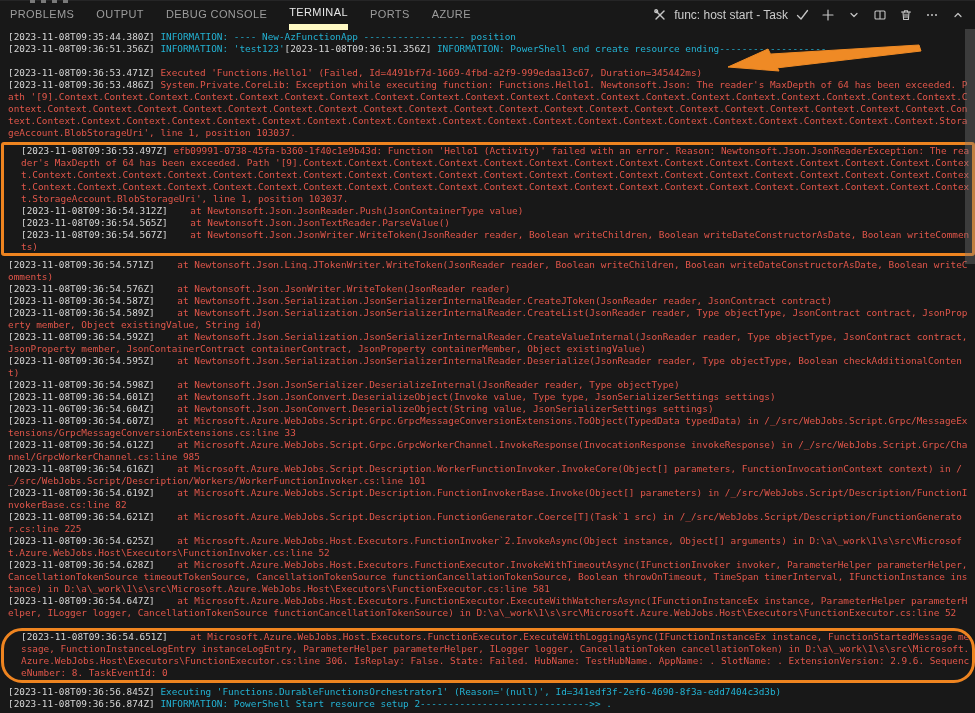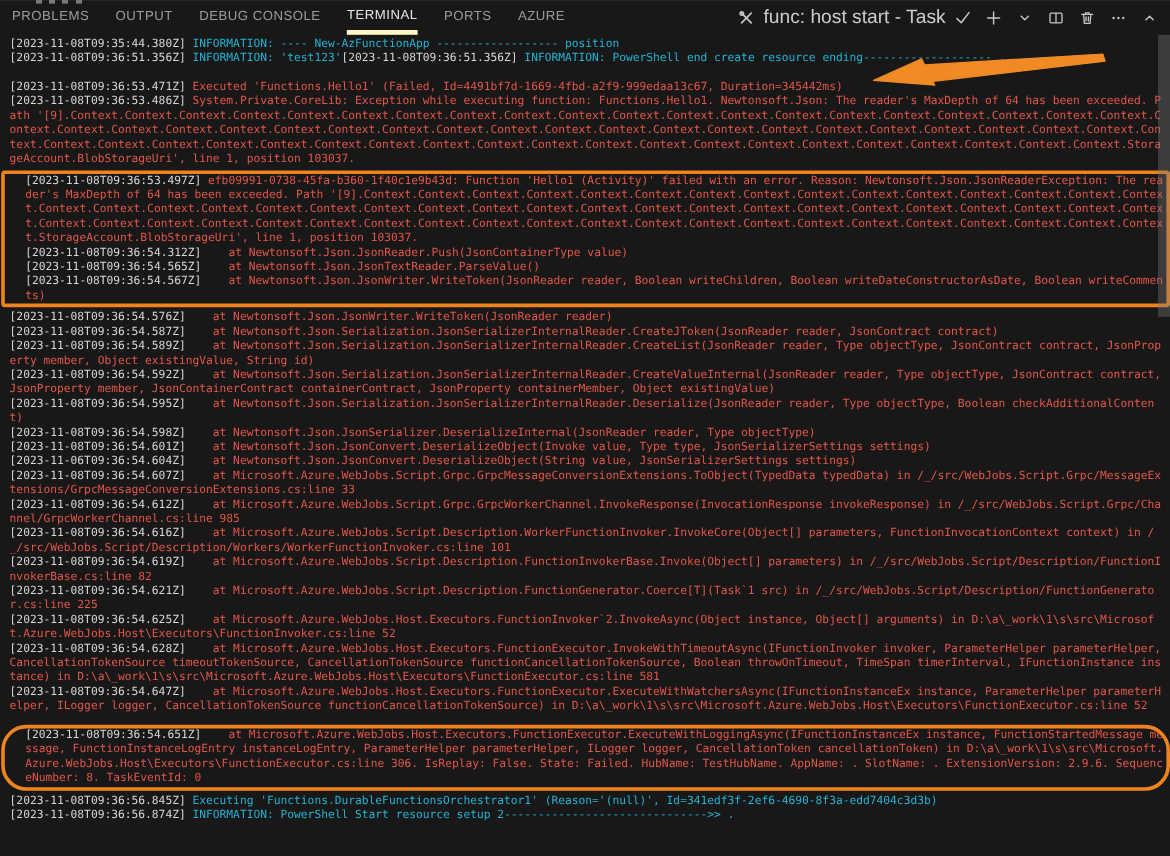--- a/index.html
+++ b/index.html
@@ -11,23 +11,23 @@
   
   .tabbar{
     display:flex;align-items:center;height:27px;padding:0 8px 0 10px;
     border-top:1px solid #252526;
   }
   .tabs{display:flex;gap:22px;flex:1;align-items:center;}
   .tab{
     font-size:11px;letter-spacing:.4px;color:#9d9d9d;text-transform:uppercase;
     line-height:24px;cursor:pointer;border-bottom:1px solid transparent;
   }
-  .tab.active{color:#e7e7e7;border-bottom:4px solid #fef9c3;}
+  .tab.active{color:#e7e7e7;border-bottom:6px solid #fef9c3;}
   .actions{display:flex;align-items:center;gap:8px;}
-  .task{display:flex;align-items:center;gap:5px;font-size:16px;color:#cccccc;cursor:pointer;}
+  .task{display:flex;align-items:center;gap:5px;font-size:12px;color:#cccccc;cursor:pointer;}
   .icbtn{display:flex;align-items:center;justify-content:center;width:18px;height:18px;border-radius:3px;cursor:pointer;}
   svg.ic{display:block;}
   
   .term{
     position:relative;width:963px;padding:3px 4px 0 8px;
     font-family:"DejaVu Sans Mono",monospace;font-size:9.4px;line-height:12px;
   }
   .line{white-space:pre-wrap;word-break:break-all;min-height:12px;}
   .ts{color:#d7d7d7;}
   .info{color:#23b2d3;}
@@ -134,20 +134,21 @@
       <div class="line"><span class="ts">[2023-11-08T09:36:53.471Z]</span><span class="err"> Executed 'Functions.Hello1' (Failed, Id=4491bf7d-1669-4fbd-a2f9-999edaa13c67, Duration=345442ms)</span></div>
       <div class="line"><span class="ts">[2023-11-08T09:36:53.486Z]</span><span class="err"> System.Private.CoreLib: Exception while executing function: Functions.Hello1. Newtonsoft.Json: The reader's MaxDepth of 64 has been exceeded. Path '[9].Context.Context.Context.Context.Context.Context.Context.Context.Context.Context.Context.Context.Context.Context.Context.Context.Context.Context.Context.Context.Context.Context.Context.Context.Context.Context.Context.Context.Context.Context.Context.Context.Context.Context.Context.Context.Context.Context.Context.Context.Context.Context.Context.Context.Context.Context.Context.Context.Context.Context.Context.Context.Context.Context.Context.Context.Context.Context.Context.Context.Context.Context.StorageAccount.BlobStorageUri', line 1, position 103037.</span></div>
     </div>
     <div class="blk hl">
       <div class="line"><span class="ts">[2023-11-08T09:36:53.497Z]</span><span class="err"> efb09991-0738-45fa-b360-1f40c1e9b43d: Function 'Hello1 (Activity)' failed with an error. Reason: Newtonsoft.Json.JsonReaderException: The reader's MaxDepth of 64 has been exceeded. Path '[9].Context.Context.Context.Context.Context.Context.Context.Context.Context.Context.Context.Context.Context.Context.Context.Context.Context.Context.Context.Context.Context.Context.Context.Context.Context.Context.Context.Context.Context.Context.Context.Context.Context.Context.Context.Context.Context.Context.Context.Context.Context.Context.Context.Context.Context.Context.Context.Context.Context.Context.Context.Context.Context.Context.Context.Context.Context.StorageAccount.BlobStorageUri', line 1, position 103037.</span></div>
       <div class="line"><span class="ts">[2023-11-08T09:36:54.312Z]</span><span class="err">    at Newtonsoft.Json.JsonReader.Push(JsonContainerType value)</span></div>
       <div class="line"><span class="ts">[2023-11-08T09:36:54.565Z]</span><span class="err">    at Newtonsoft.Json.JsonTextReader.ParseValue()</span></div>
       <div class="line"><span class="ts">[2023-11-08T09:36:54.567Z]</span><span class="err">    at Newtonsoft.Json.JsonWriter.WriteToken(JsonReader reader, Boolean writeChildren, Boolean writeDateConstructorAsDate, Boolean writeComments)</span></div>
     </div>
     <div class="blk">
+      <div class="line"><span class="ts">[2023-11-08T09:36:54.571Z]</span><span class="err">    at Newtonsoft.Json.Linq.JTokenWriter.WriteToken(JsonReader reader, Boolean writeChildren, Boolean writeDateConstructorAsDate, Boolean writeComments)</span></div>
       <div class="line"><span class="ts">[2023-11-08T09:36:54.576Z]</span><span class="err">    at Newtonsoft.Json.JsonWriter.WriteToken(JsonReader reader)</span></div>
       <div class="line"><span class="ts">[2023-11-08T09:36:54.587Z]</span><span class="err">    at Newtonsoft.Json.Serialization.JsonSerializerInternalReader.CreateJToken(JsonReader reader, JsonContract contract)</span></div>
       <div class="line"><span class="ts">[2023-11-08T09:36:54.589Z]</span><span class="err">    at Newtonsoft.Json.Serialization.JsonSerializerInternalReader.CreateList(JsonReader reader, Type objectType, JsonContract contract, JsonProperty member, Object existingValue, String id)</span></div>
       <div class="line"><span class="ts">[2023-11-08T09:36:54.592Z]</span><span class="err">    at Newtonsoft.Json.Serialization.JsonSerializerInternalReader.CreateValueInternal(JsonReader reader, Type objectType, JsonContract contract, JsonProperty member, JsonContainerContract containerContract, JsonProperty containerMember, Object existingValue)</span></div>
       <div class="line"><span class="ts">[2023-11-08T09:36:54.595Z]</span><span class="err">    at Newtonsoft.Json.Serialization.JsonSerializerInternalReader.Deserialize(JsonReader reader, Type objectType, Boolean checkAdditionalContent)</span></div>
       <div class="line"><span class="ts">[2023-11-08T09:36:54.598Z]</span><span class="err">    at Newtonsoft.Json.JsonSerializer.DeserializeInternal(JsonReader reader, Type objectType)</span></div>
       <div class="line"><span class="ts">[2023-11-08T09:36:54.601Z]</span><span class="err">    at Newtonsoft.Json.JsonConvert.DeserializeObject(Invoke value, Type type, JsonSerializerSettings settings)</span></div>
       <div class="line"><span class="ts">[2023-11-06T09:36:54.604Z]</span><span class="err">    at Newtonsoft.Json.JsonConvert.DeserializeObject(String value, JsonSerializerSettings settings)</span></div>
       <div class="line"><span class="ts">[2023-11-08T09:36:54.607Z]</span><span class="err">    at Microsoft.Azure.WebJobs.Script.Grpc.GrpcMessageConversionExtensions.ToObject(TypedData typedData) in /_/src/WebJobs.Script.Grpc/MessageExtensions/GrpcMessageConversionExtensions.cs:line 33</span></div>
       <div class="line"><span class="ts">[2023-11-08T09:36:54.612Z]</span><span class="err">    at Microsoft.Azure.WebJobs.Script.Grpc.GrpcWorkerChannel.InvokeResponse(InvocationResponse invokeResponse) in /_/src/WebJobs.Script.Grpc/Channel/GrpcWorkerChannel.cs:line 985</span></div>

